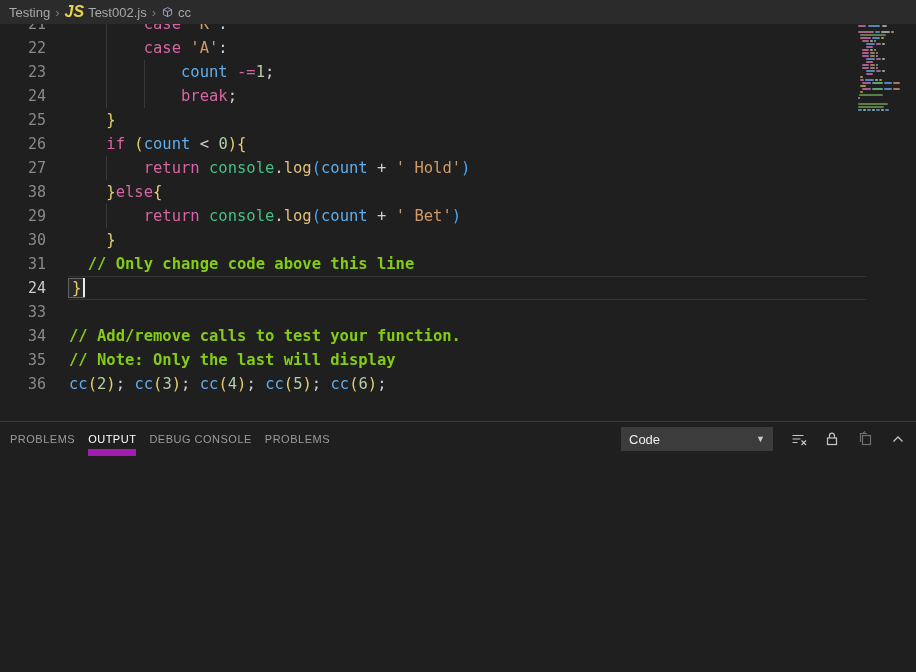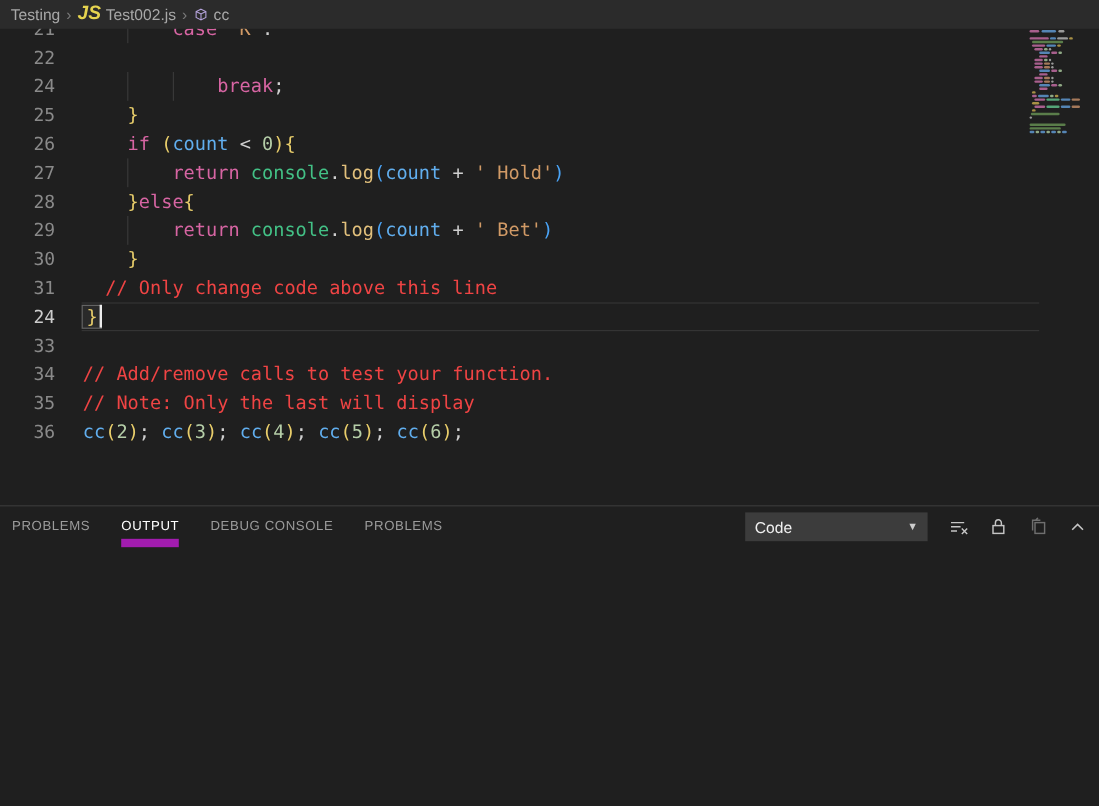--- a/index.html
+++ b/index.html
@@ -30,62 +30,63 @@
   .tk-pln { color:#d4d4d4; }
   .tk-kw  { color:#d765a3; }
   .tk-str { color:#d19a66; }
   .tk-num { color:#b5cea8; }
   .tk-var { color:#61aeee; }
   .tk-cls { color:#43c186; }
   .tk-fn  { color:#e2c07c; }
   .tk-pun { color:#cfcfcf; }
   .tk-b1  { color:#e9ce6b; }
   .tk-b3  { color:#4aa3f5; }
-  .tk-cmt { color:#ef4444; }
+  .tk-cmt { color:#84cc16;font-weight:bold; }
   .tk-bm  { color:#e9ce6b; outline:1px solid #646464; padding:0 3px; background:#2a2a2a; }
 
   
   .minimap { position:absolute; top:25px; left:858px; width:54px; z-index:5; }
   .mm-row { position:relative; height:2px; margin-bottom:1px; }
   .mm-seg { position:absolute; top:0; height:2px; border-radius:1px; }
   .mpink{background:#a85f8d;} .mblue{background:#5585b5;} .mwhite{background:#9a9a9a;}
   .mgold{background:#a89045;} .mgreen{background:#5a7d4a;} .mnum{background:#8fa985;}
   .morange{background:#a5795a;} .mteal{background:#55a578;}
 
   
   .panel { position:absolute; top:421px; left:0; right:0; bottom:0; background:#1f1f1f;
     border-top:1px solid #3a3a3a; z-index:10; }
   .panel-header { height:34px; display:flex; align-items:center; padding:0 10px; }
-  .tabs { display:flex; gap:26px; }
+  .tabs { display:flex; gap:13px; }
   .tab { font-family:"Liberation Sans",sans-serif; font-size:11px; letter-spacing:.5px;
     color:#9b9b9b; height:34px; line-height:34px; cursor:pointer; }
   .tab.active { color:#ffffff; border-bottom:7px solid #a21caf; }
   .spacer { flex:1; }
   .dropdown { width:152px; height:24px; background:#3c3c3c; color:#f0f0f0;
     font-family:"Liberation Sans",sans-serif; font-size:13px;
     display:flex; align-items:center; justify-content:space-between;
     padding:0 8px; margin-right:18px; cursor:pointer; }
   .dropdown .arrow { font-size:9px; color:#cccccc; }
   .panel-actions { display:flex; align-items:center; gap:17px; }
   .action-icon { width:16px; height:16px; cursor:pointer; display:block; }
 
   
   .output-area { position:absolute; top:458px; left:0; right:0; bottom:0; }
 </style>
 </head>
 <body>
 
 <div id="editor">
     <div class="code-line"><span class="line-number">21</span><span class="line-content"><span class="guide" style="left: 37.32px;"></span><span class="tk-pln">        </span><span class="tk-kw">case</span><span class="tk-pln"> </span><span class="tk-str">'K'</span><span class="tk-pun">:</span></span></div>
-    <div class="code-line"><span class="line-number">22</span></div>
+    <div class="code-line"><span class="line-number">22</span><span class="line-content"><span class="guide" style="left: 37.32px;"></span><span class="tk-pln">        </span><span class="tk-kw">case</span><span class="tk-pln"> </span><span class="tk-str">'A'</span><span class="tk-pun">:</span></span></div>
+    <div class="code-line"><span class="line-number">23</span><span class="line-content"><span class="guide" style="left: 37.32px;"></span><span class="guide" style="left: 74.64px;"></span><span class="tk-pln">            </span><span class="tk-var">count</span><span class="tk-pln"> </span><span class="tk-kw">-=</span><span class="tk-num">1</span><span class="tk-pun">;</span></span></div>
     <div class="code-line"><span class="line-number">24</span><span class="line-content"><span class="guide" style="left: 37.32px;"></span><span class="guide" style="left: 74.64px;"></span><span class="tk-pln">            </span><span class="tk-kw">break</span><span class="tk-pun">;</span></span></div>
     <div class="code-line"><span class="line-number">25</span><span class="line-content"><span class="tk-pln">    </span><span class="tk-b1">}</span></span></div>
     <div class="code-line"><span class="line-number">26</span><span class="line-content"><span class="tk-pln">    </span><span class="tk-kw">if</span><span class="tk-pln"> </span><span class="tk-b1">(</span><span class="tk-var">count</span><span class="tk-pln"> </span><span class="tk-pun">&lt;</span><span class="tk-pln"> </span><span class="tk-num">0</span><span class="tk-b1">)</span><span class="tk-b1">{</span></span></div>
     <div class="code-line"><span class="line-number">27</span><span class="line-content"><span class="guide" style="left: 37.32px;"></span><span class="tk-pln">        </span><span class="tk-kw">return</span><span class="tk-pln"> </span><span class="tk-cls">console</span><span class="tk-pun">.</span><span class="tk-fn">log</span><span class="tk-b3">(</span><span class="tk-var">count</span><span class="tk-pln"> </span><span class="tk-pun">+</span><span class="tk-pln"> </span><span class="tk-str">' Hold'</span><span class="tk-b3">)</span></span></div>
-    <div class="code-line"><span class="line-number">28</span><span class="line-content"><span class="tk-pln">    </span><span class="tk-b1">}</span><span class="tk-kw">else</span><span class="tk-b1">{</span></span></div>
+    <div class="code-line"><span class="line-number">38</span><span class="line-content"><span class="tk-pln">    </span><span class="tk-b1">}</span><span class="tk-kw">else</span><span class="tk-b1">{</span></span></div>
     <div class="code-line"><span class="line-number">29</span><span class="line-content"><span class="guide" style="left: 37.32px;"></span><span class="tk-pln">        </span><span class="tk-kw">return</span><span class="tk-pln"> </span><span class="tk-cls">console</span><span class="tk-pun">.</span><span class="tk-fn">log</span><span class="tk-b3">(</span><span class="tk-var">count</span><span class="tk-pln"> </span><span class="tk-pun">+</span><span class="tk-pln"> </span><span class="tk-str">' Bet'</span><span class="tk-b3">)</span></span></div>
     <div class="code-line"><span class="line-number">30</span><span class="line-content"><span class="tk-pln">    </span><span class="tk-b1">}</span></span></div>
     <div class="code-line"><span class="line-number">31</span><span class="line-content"><span class="tk-pln">  </span><span class="tk-cmt">// Only change code above this line</span></span></div>
     <div class="code-line current"><div class="cl-rule"></div><span class="line-number">24</span><span class="line-content"><span class="tk-bm">}</span><span class="cursor-bar"></span></span></div>
     <div class="code-line"><span class="line-number">33</span><span class="line-content"></span></div>
     <div class="code-line"><span class="line-number">34</span><span class="line-content"><span class="tk-cmt">// Add/remove calls to test your function.</span></span></div>
     <div class="code-line"><span class="line-number">35</span><span class="line-content"><span class="tk-cmt">// Note: Only the last will display</span></span></div>
     <div class="code-line"><span class="line-number">36</span><span class="line-content"><span class="tk-var">cc</span><span class="tk-b1">(</span><span class="tk-num">2</span><span class="tk-b1">)</span><span class="tk-pun">; </span><span class="tk-var">cc</span><span class="tk-b1">(</span><span class="tk-num">3</span><span class="tk-b1">)</span><span class="tk-pun">; </span><span class="tk-var">cc</span><span class="tk-b1">(</span><span class="tk-num">4</span><span class="tk-b1">)</span><span class="tk-pun">; </span><span class="tk-var">cc</span><span class="tk-b1">(</span><span class="tk-num">5</span><span class="tk-b1">)</span><span class="tk-pun">; </span><span class="tk-var">cc</span><span class="tk-b1">(</span><span class="tk-num">6</span><span class="tk-b1">)</span><span class="tk-pun">;</span></span></div>
   </div>
 

